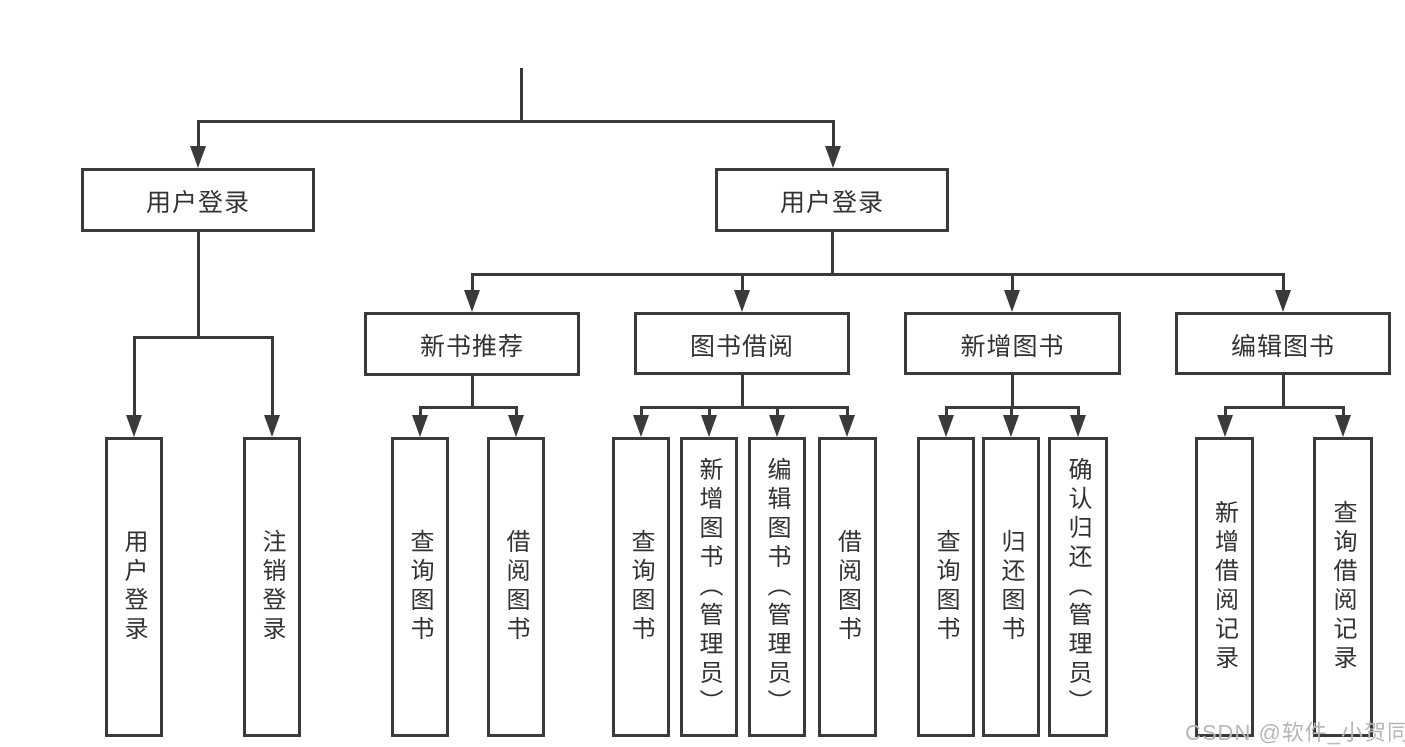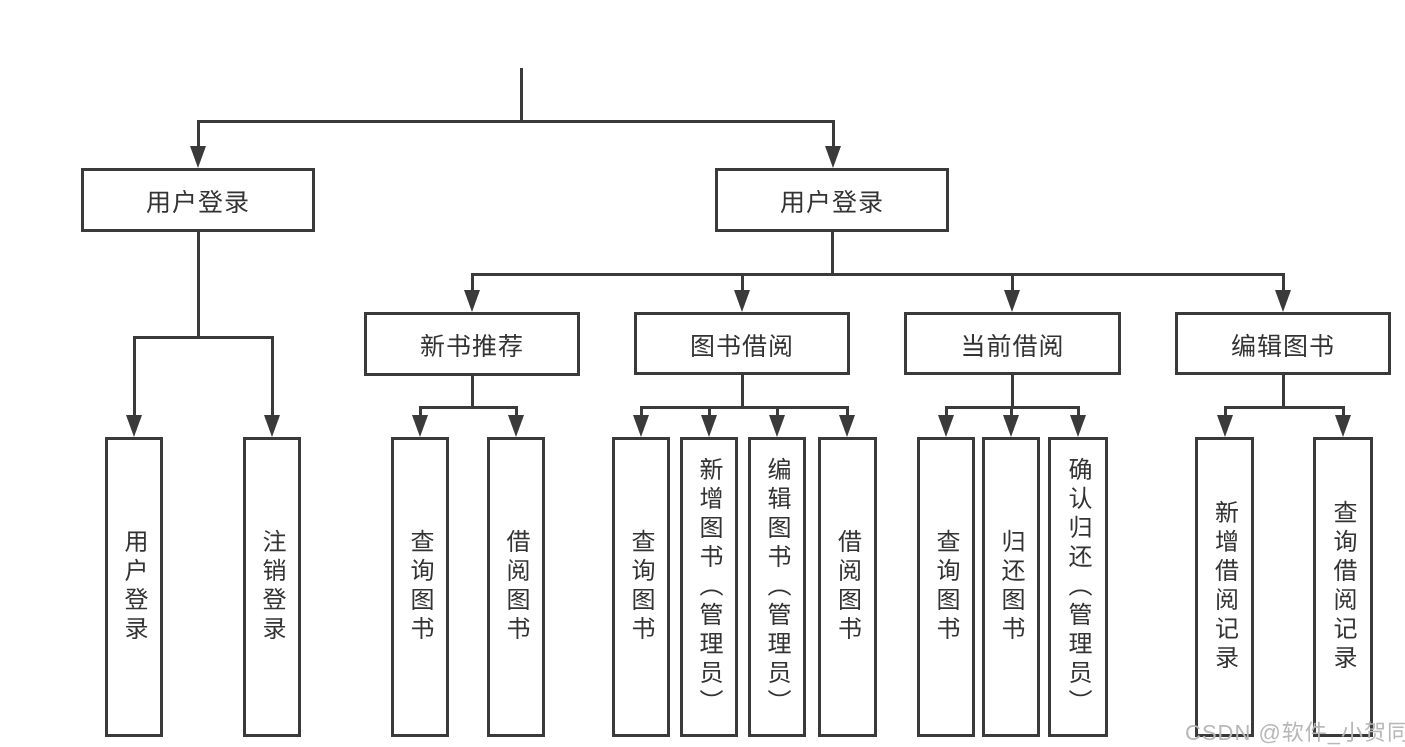--- a/index.html
+++ b/index.html
@@ -88,21 +88,21 @@
 
   <div class="vline" style="left:831px; top:232px; height:41px"></div>
   <div class="hline" style="left:471px; top:273px; width:813px"></div>
   <div class="arr" style="left:464px; top:273px; height:39px"></div>
   <div class="arr" style="left:734px; top:273px; height:39px"></div>
   <div class="arr" style="left:1004px; top:273px; height:39px"></div>
   <div class="arr" style="left:1275px; top:273px; height:39px"></div>
 
   <div class="node h" style="left:364px; top:312px; width:216px; height:64px">新书推荐</div>
   <div class="node h" style="left:634px; top:312px; width:216px; height:63px">图书借阅</div>
-  <div class="node h" style="left:904px; top:312px; width:217px; height:63px">当前借阅</div>
+  <div class="node h" style="left:904px; top:312px; width:217px; height:63px">新增图书</div>
   <div class="node h" style="left:1175px; top:312px; width:216px; height:63px">编辑图书</div>
 
   <div class="vline" style="left:471px; top:375px; height:31px"></div>
   <div class="hline" style="left:419px; top:406px; width:98px"></div>
   <div class="arr" style="left:412px; top:406px; height:31px"></div>
   <div class="arr" style="left:508px; top:406px; height:31px"></div>
 
   <div class="vline" style="left:741px; top:375px; height:31px"></div>
   <div class="hline" style="left:640px; top:406px; width:209px"></div>
   <div class="arr" style="left:633px; top:406px; height:31px"></div>

